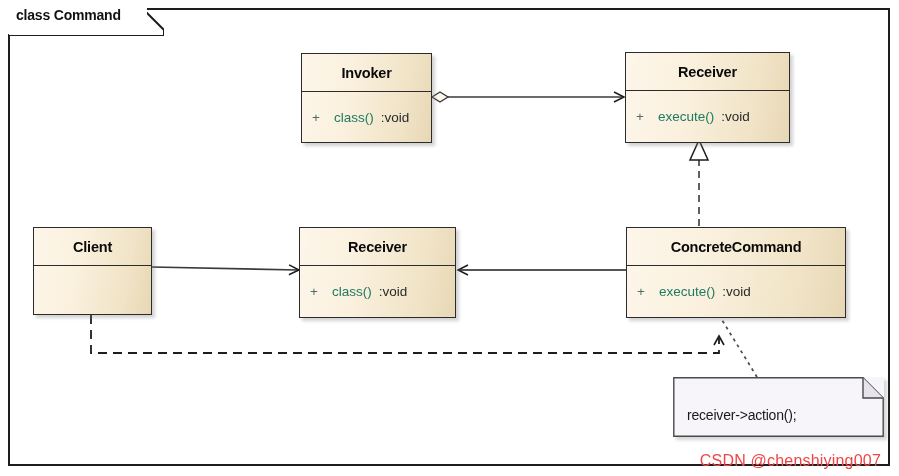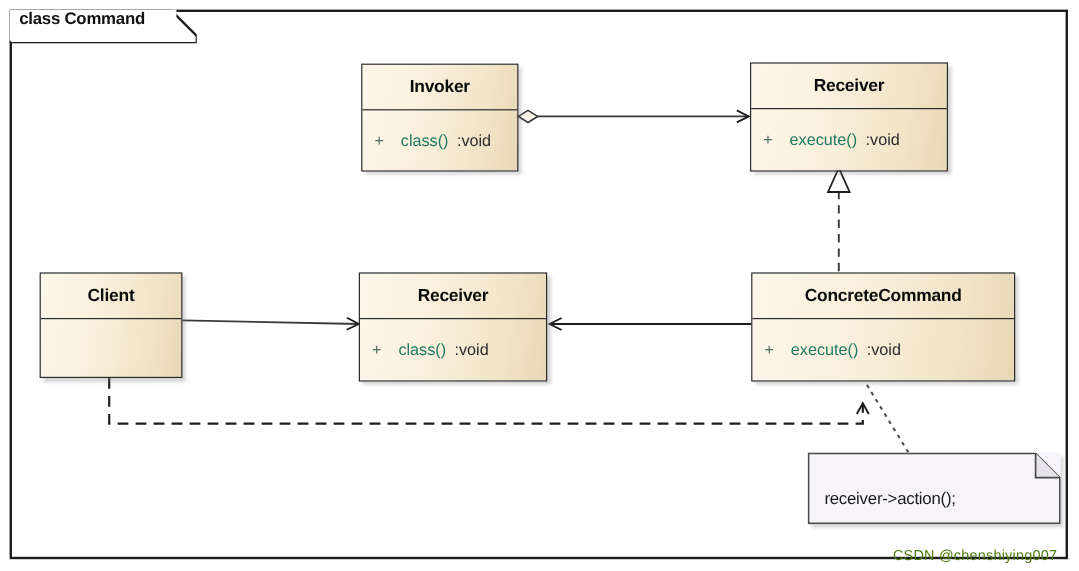--- a/index.html
+++ b/index.html
@@ -137,22 +137,22 @@
     font-size: 14px;
     color: #1a1a1a;
     letter-spacing: -0.2px;
   }
 
   
   .watermark {
     position: absolute;
     right: 18px;
     bottom: 6px;
-    font-size: 12px;
-    color: #4d7c0f;
+    font-size: 16px;
+    color: #ef4444;
     letter-spacing: 0.2px;
     z-index: 4;
     white-space: nowrap;
   }
 </style>
 </head>
 <body>
 
 <div id="diagram-canvas">
 

